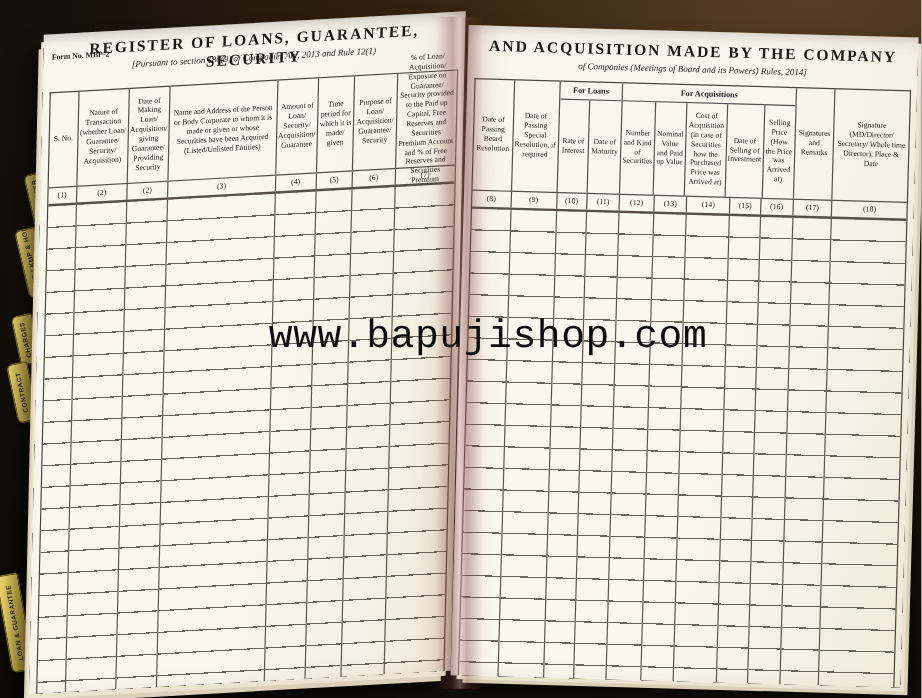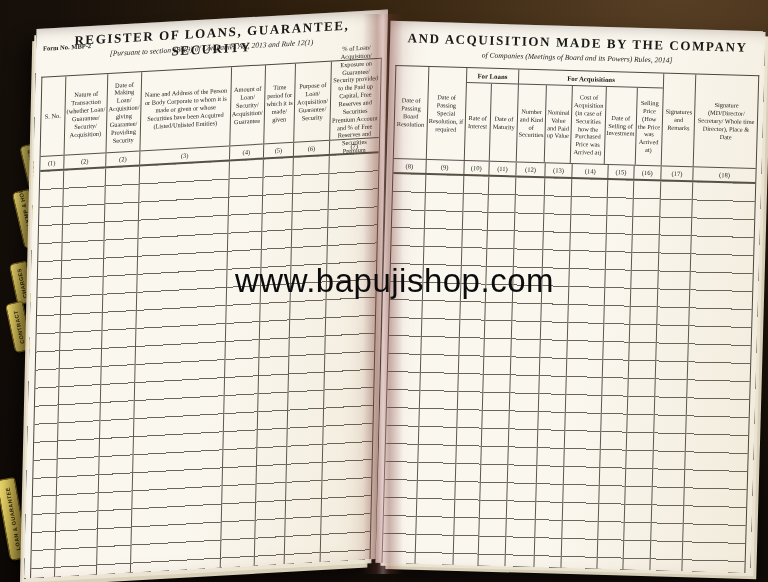--- a/index.html
+++ b/index.html
@@ -69,21 +69,21 @@
   .grp-cells{display:flex;flex:1;}
   .grp .hcell{border-right:1px solid #56504e;height:100%;}
   .grp .hcell:last-child{border-right:none;}
   .gl1{flex:7;} .gl2{flex:7.5;}
   .ga1{flex:8;} .ga2{flex:7.5;} .ga3{flex:10;} .ga4{flex:7;} .ga5{flex:7.5;}
   
   .gutter{position:absolute;z-index:3;left:363px;top:14px;width:40px;height:560px;
     background:linear-gradient(90deg, rgba(60,20,15,0) 0%, rgba(120,60,55,.28) 35%, rgba(235,200,205,.35) 50%, rgba(120,60,55,.30) 65%, rgba(60,20,15,0) 100%);
     pointer-events:none;}
   .watermark{position:absolute;z-index:5;left:224px;top:262px;width:330px;
-    text-align:right;font-family:Liberation Sans, sans-serif;font-size:33px;
+    text-align:left;font-family:Liberation Mono, monospace;font-size:33px;
     color:#0c0c0c;letter-spacing:.5px;}
 </style>
 </head>
 <body>
 
 <div class="scene">
 
   <div class="tab" style="left:34px;top:94px;width:15px;height:34px;transform:rotate(-13deg);">
       <span></span>
     </div>

